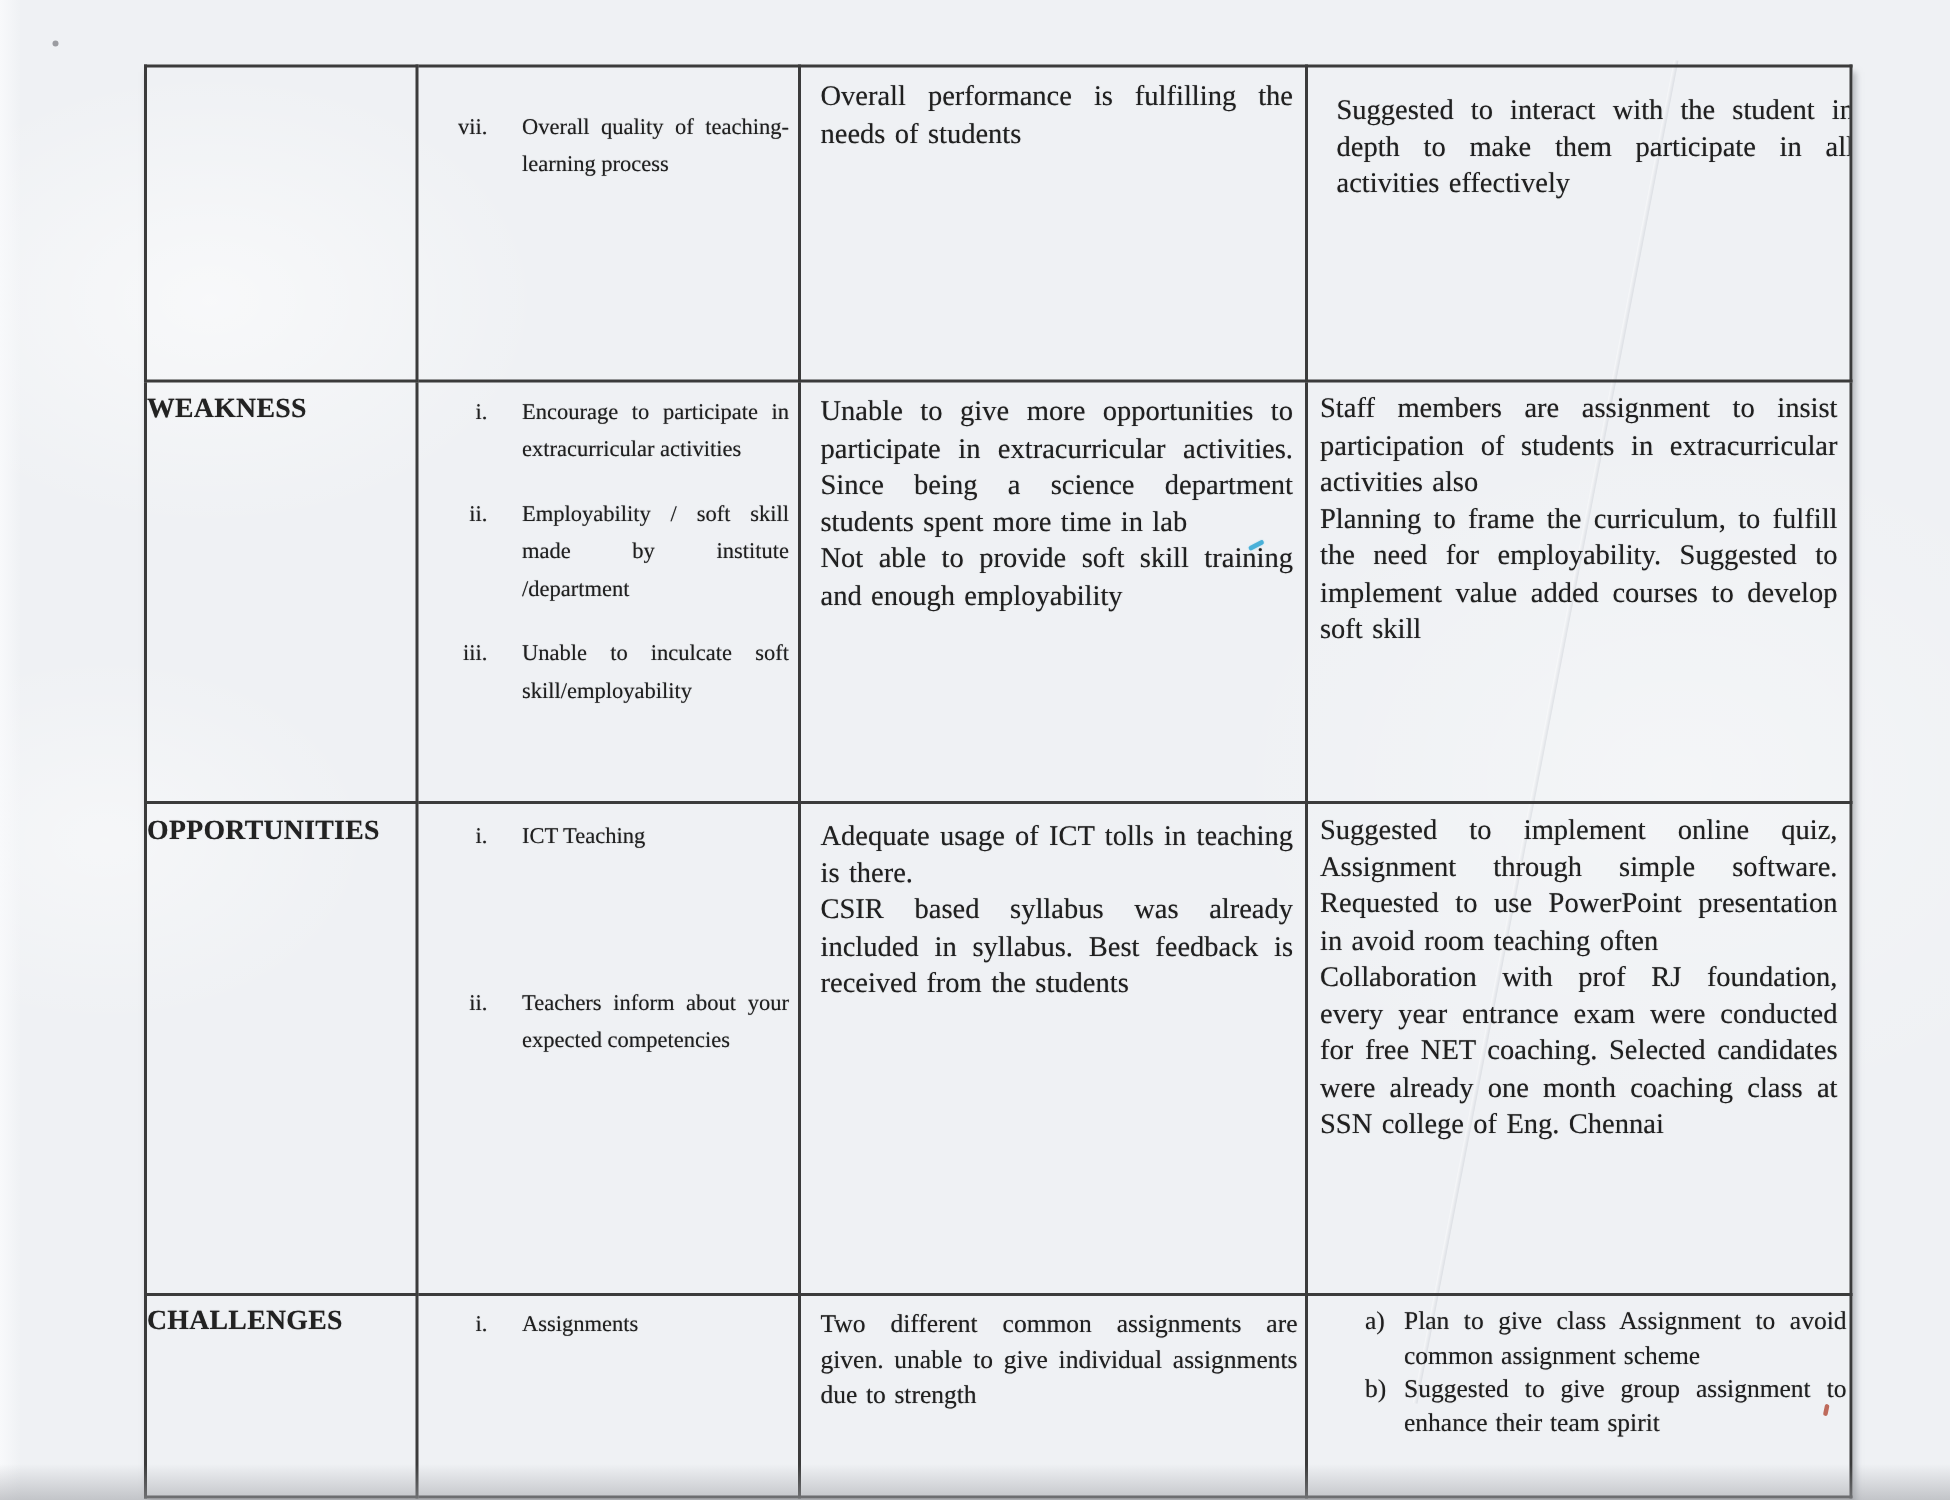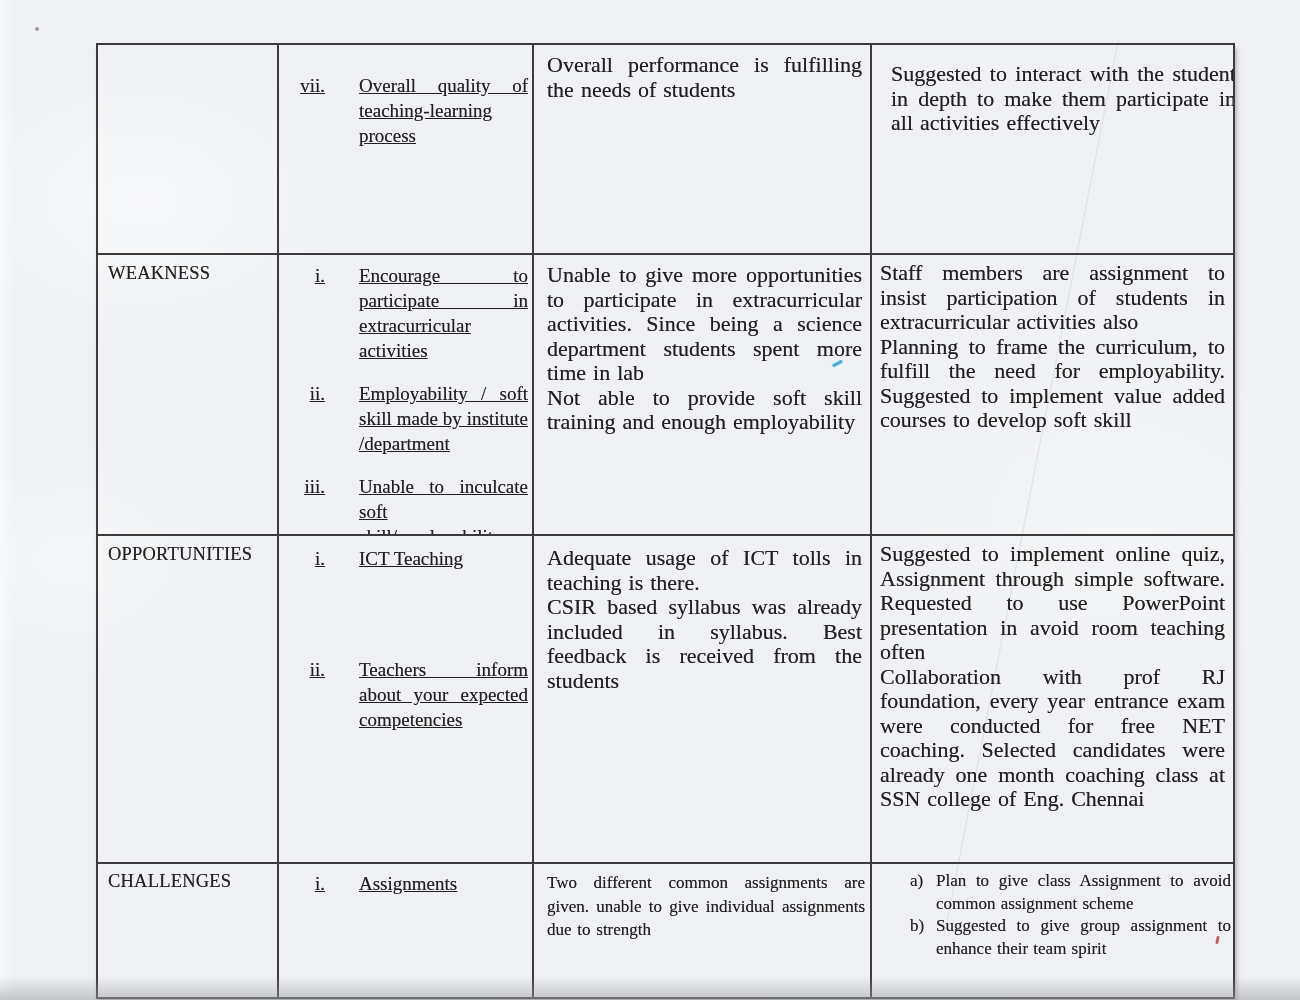--- a/index.html
+++ b/index.html
@@ -39,33 +39,33 @@
     border:2px solid #3b3b3b;vertical-align:top;padding:0;
     color:#1f1f1f;
   }
   .cellbox{box-sizing:border-box;overflow:hidden;}
   .r1 .cellbox{height:208px;}
   .r2 .cellbox{height:279px;}
   .r3 .cellbox{height:326px;}
   .r4 .cellbox{height:133px;}
 
   
-  .cat .cellbox{padding:8px 4px 0 10px;}
+  .cat .cellbox{padding:8px 4px 0 0;font-weight:bold;}
   .cat-label{font-size:18.5px;letter-spacing:0.2px;color:#222;}
 
   
   .items .cellbox{padding:8px 4px 0 6px;}
-  .item{display:flex;line-height:25px;font-size:19px;text-decoration:underline;}
+  .item{display:flex;line-height:25px;font-size:15px;}
   .item .num{width:40px;flex:none;text-align:right;}
-  .item .itxt{margin-left:34px;width:178px;text-align:justify;text-justify:inter-word;}
+  .item .itxt{margin-left:23px;width:178px;text-align:justify;text-justify:inter-word;}
 
   
   .obs .cellbox{padding:8px 0 0 13px;}
   .sug .cellbox{padding:6px 0 0 8px;}
-  .para{font-size:22px;line-height:24.5px;text-align:justify;text-justify:inter-word;
+  .para{font-size:19px;line-height:24.5px;text-align:justify;text-justify:inter-word;
         word-spacing:1.5px;color:#202020;}
   .obs .para{width:315px;}
   .sug .para{width:345px;}
 
   
   .r1 .items .item{margin-top:20px;}
   .r1 .obs .para{margin-top:20px;}
   .r2 .item + .item{margin-top:18px;}
   .r2 .obs .para + .para{margin-top:17px;}
   .r2 .sug .para + .para{margin-top:47px;}

